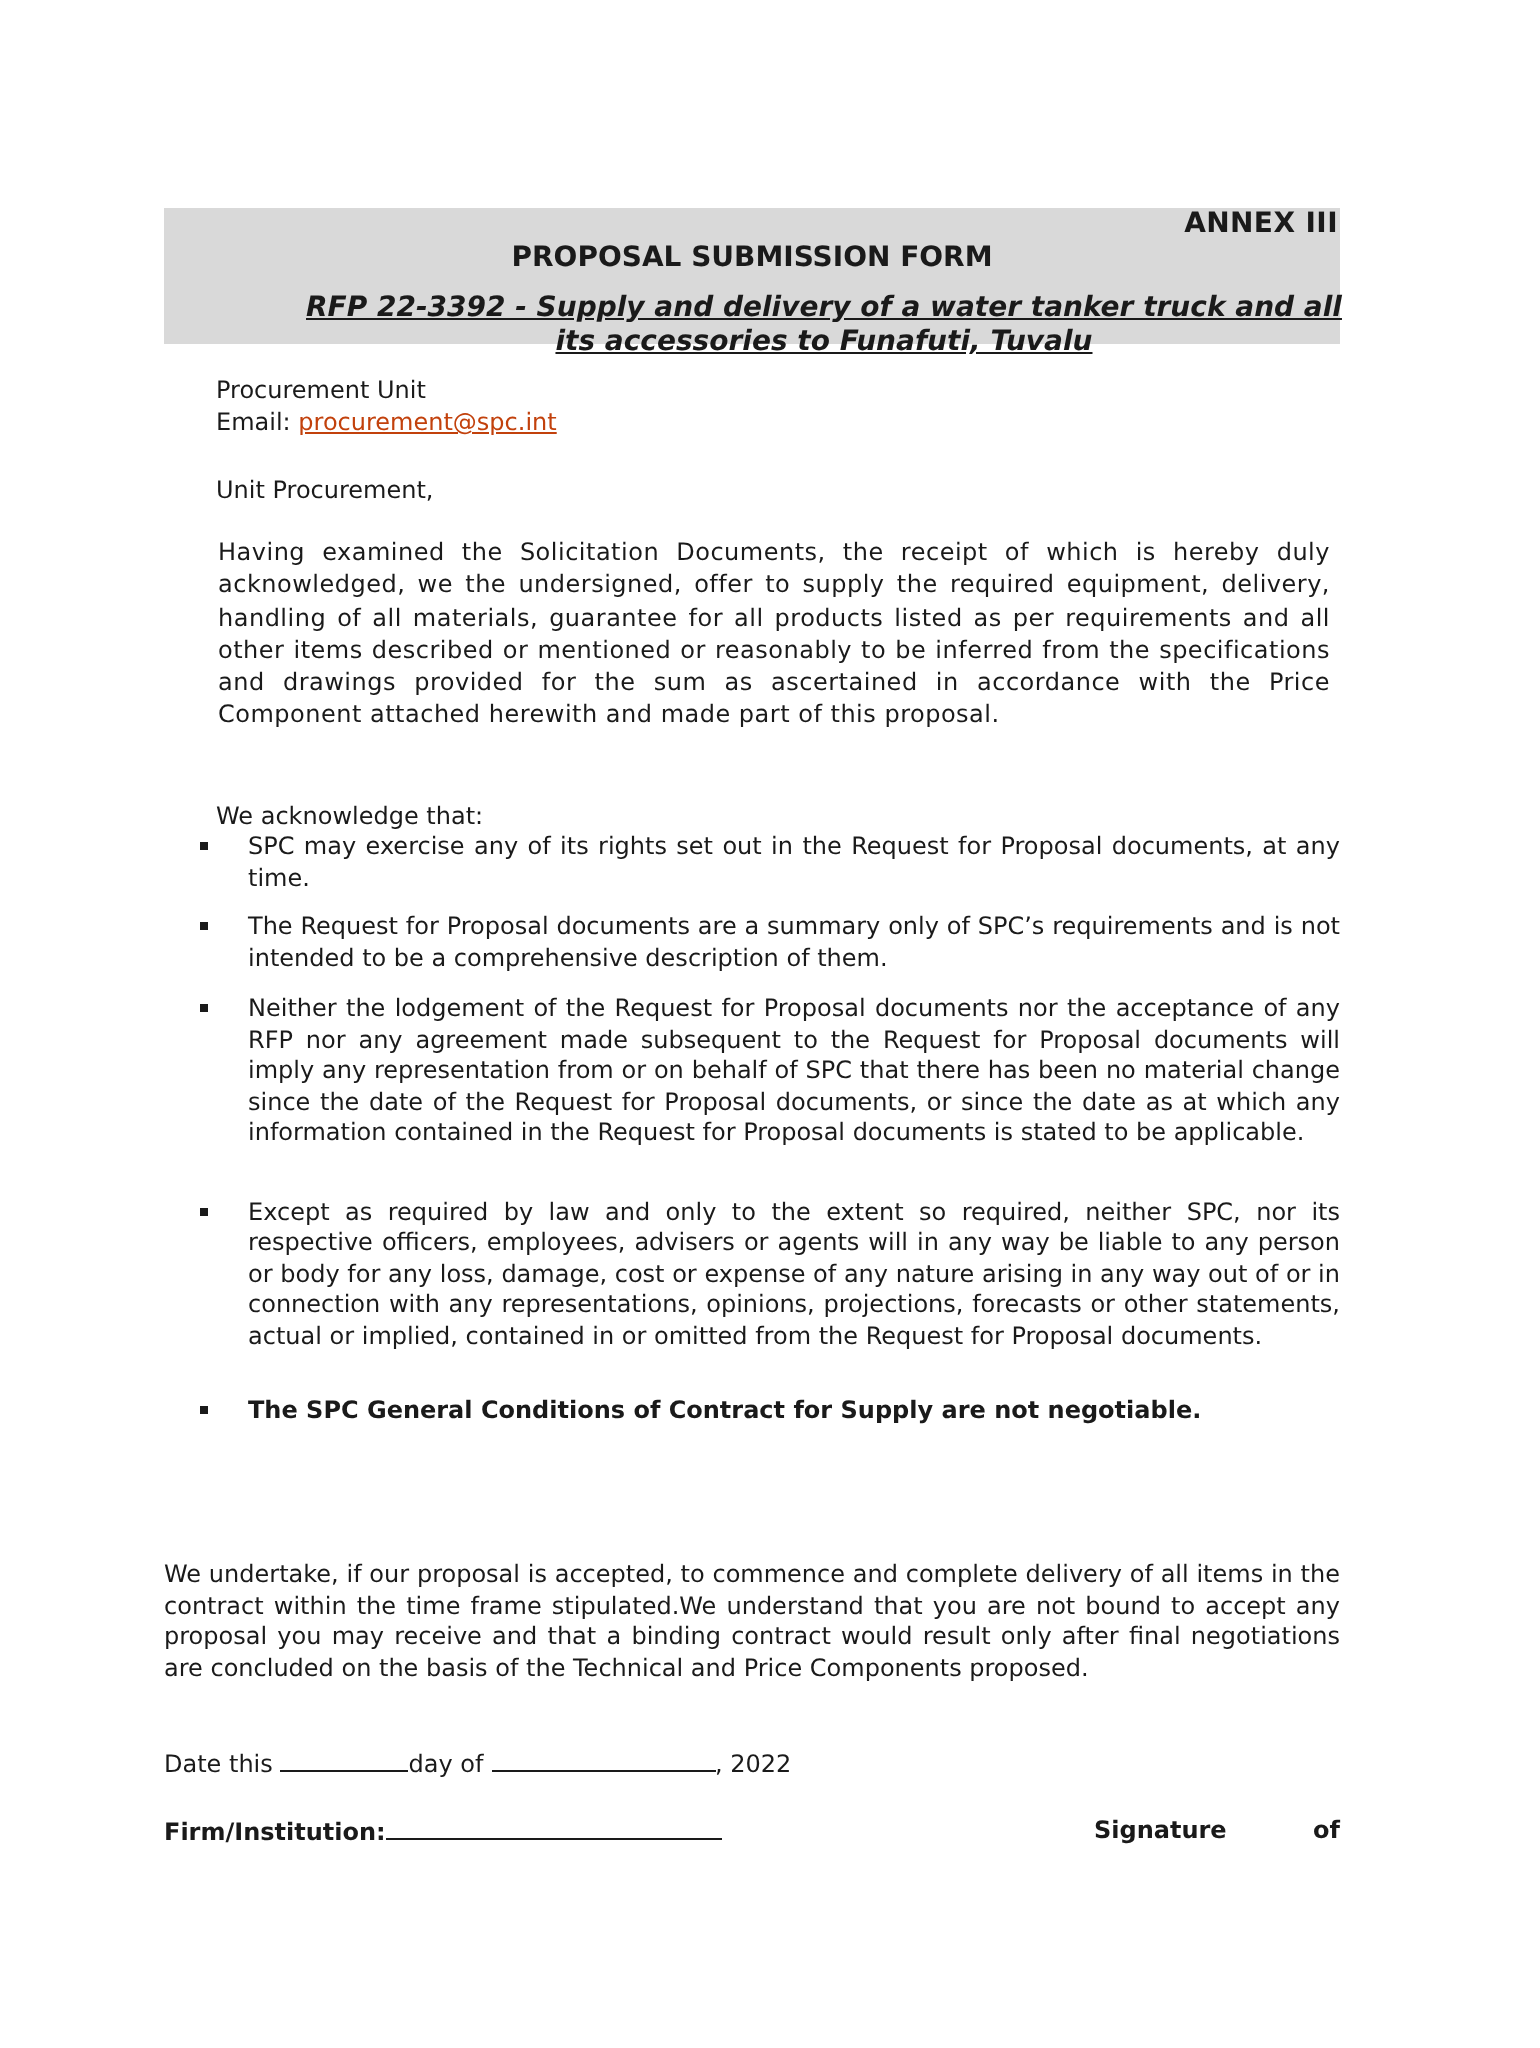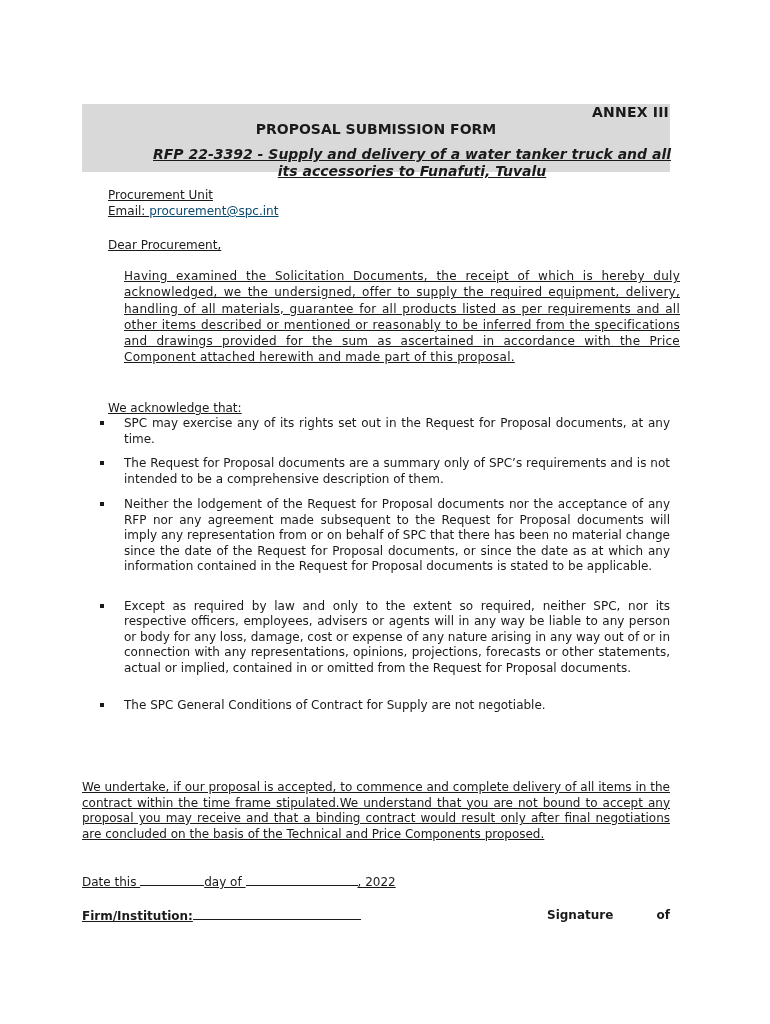--- a/index.html
+++ b/index.html
@@ -8,36 +8,36 @@
     .page { position: absolute; left: 0; top: 0; width: 770px; height: 1024px; }
     .header-band { position: absolute; left: 82px; top: 104px; width: 588px; height: 68px;
                    background: #d9d9d9; }
     .annex { position: absolute; right: 101px; top: 104px; font-weight: bold; font-size: 14px;
              letter-spacing: 0.2px; }
     .form-title { position: absolute; left: 82px; width: 588px; top: 121px; text-align: center;
                   font-weight: bold; font-size: 14px; }
     .rfp-title { position: absolute; left: 82px; width: 660px; top: 146px; text-align: center;
                  font-weight: bold; font-style: italic; font-size: 14px; text-decoration: underline;
                  line-height: 17px; }
-    .block { position: absolute; font-size: 12px; line-height: 16px; text-decoration: underline; }
+    .block { position: absolute; font-size: 12px; line-height: 16px; }
     .recipient { left: 108px; top: 187px; }
-    .email-link { color: #0c4a6e; text-decoration: underline; }
+    .email-link { color: #c2410c; text-decoration: underline; }
     .salutation { left: 108px; top: 237px; }
     .intro { left: 109px; top: 268px; width: 556px; text-align: justify; line-height: 16.3px;
-             letter-spacing: 0.25px; margin-left: 15px; }
+             letter-spacing: 0.25px; }
     .ack-heading { left: 108px; top: 400px; }
     .bullets { position: absolute; left: 98px; top: 416px; width: 572px; margin: 0; padding: 0;
                list-style: none; font-size: 12px; line-height: 15.5px; }
     .bullets li { position: relative; padding-left: 26px; text-align: justify; margin-bottom: 10px; }
     .bullets li .bullet-mark { position: absolute; left: 2px; top: 5px; width: 4px; height: 4px;
                                background: #1a1a1a; }
     .bullets li.b1 { margin-bottom: 9px; }
     .bullets li.b4 { margin-bottom: 24px; }
     .bullets li.b5 { margin-bottom: 22px; }
-    .bullets li.bold { font-weight: normal; }
+    .bullets li.bold { font-weight: bold; }
     .undertake { left: 82px; top: 780px; width: 588px; text-align: justify; line-height: 15.5px; }
     .date-line { left: 82px; top: 874px; }
     .blank { display: inline-block; border-bottom: 1px solid #1a1a1a; height: 11px; vertical-align: baseline; }
     .firm-line { left: 82px; top: 908px; font-weight: bold; }
     .signature { position: absolute; left: 547px; top: 908px; width: 123px; font-size: 12px;
                  font-weight: bold; display: flex; justify-content: space-between; }
   </style>
 </head>
 <body>
 
@@ -51,21 +51,21 @@
     <div>its accessories to Funafuti, Tuvalu</div>
   </div>
 
   <div class="block recipient">
     <div>Procurement Unit</div>
     <div>
       <span>Email: </span><a class="email-link">procurement@spc.int</a>
     </div>
   </div>
 
-  <div class="block salutation">Dear Procurement,</div>
+  <div class="block salutation">Unit Procurement,</div>
 
   <div class="block intro">Having examined the Solicitation Documents, the receipt of which is hereby duly acknowledged, we the undersigned, offer to supply the required equipment, delivery, handling of all materials, guarantee for all products listed as per requirements and all other items described or mentioned or reasonably to be inferred from the specifications and drawings provided for the sum as ascertained in accordance with the Price Component attached herewith and made part of this proposal.</div>
 
   <div class="block ack-heading">We acknowledge that:</div>
 
   <ul class="bullets">
     <li class="b1">
       <span class="bullet-mark"></span>
       <span> SPC may exercise any of its rights set out in the Request for Proposal documents, at any time.</span>
     </li>

